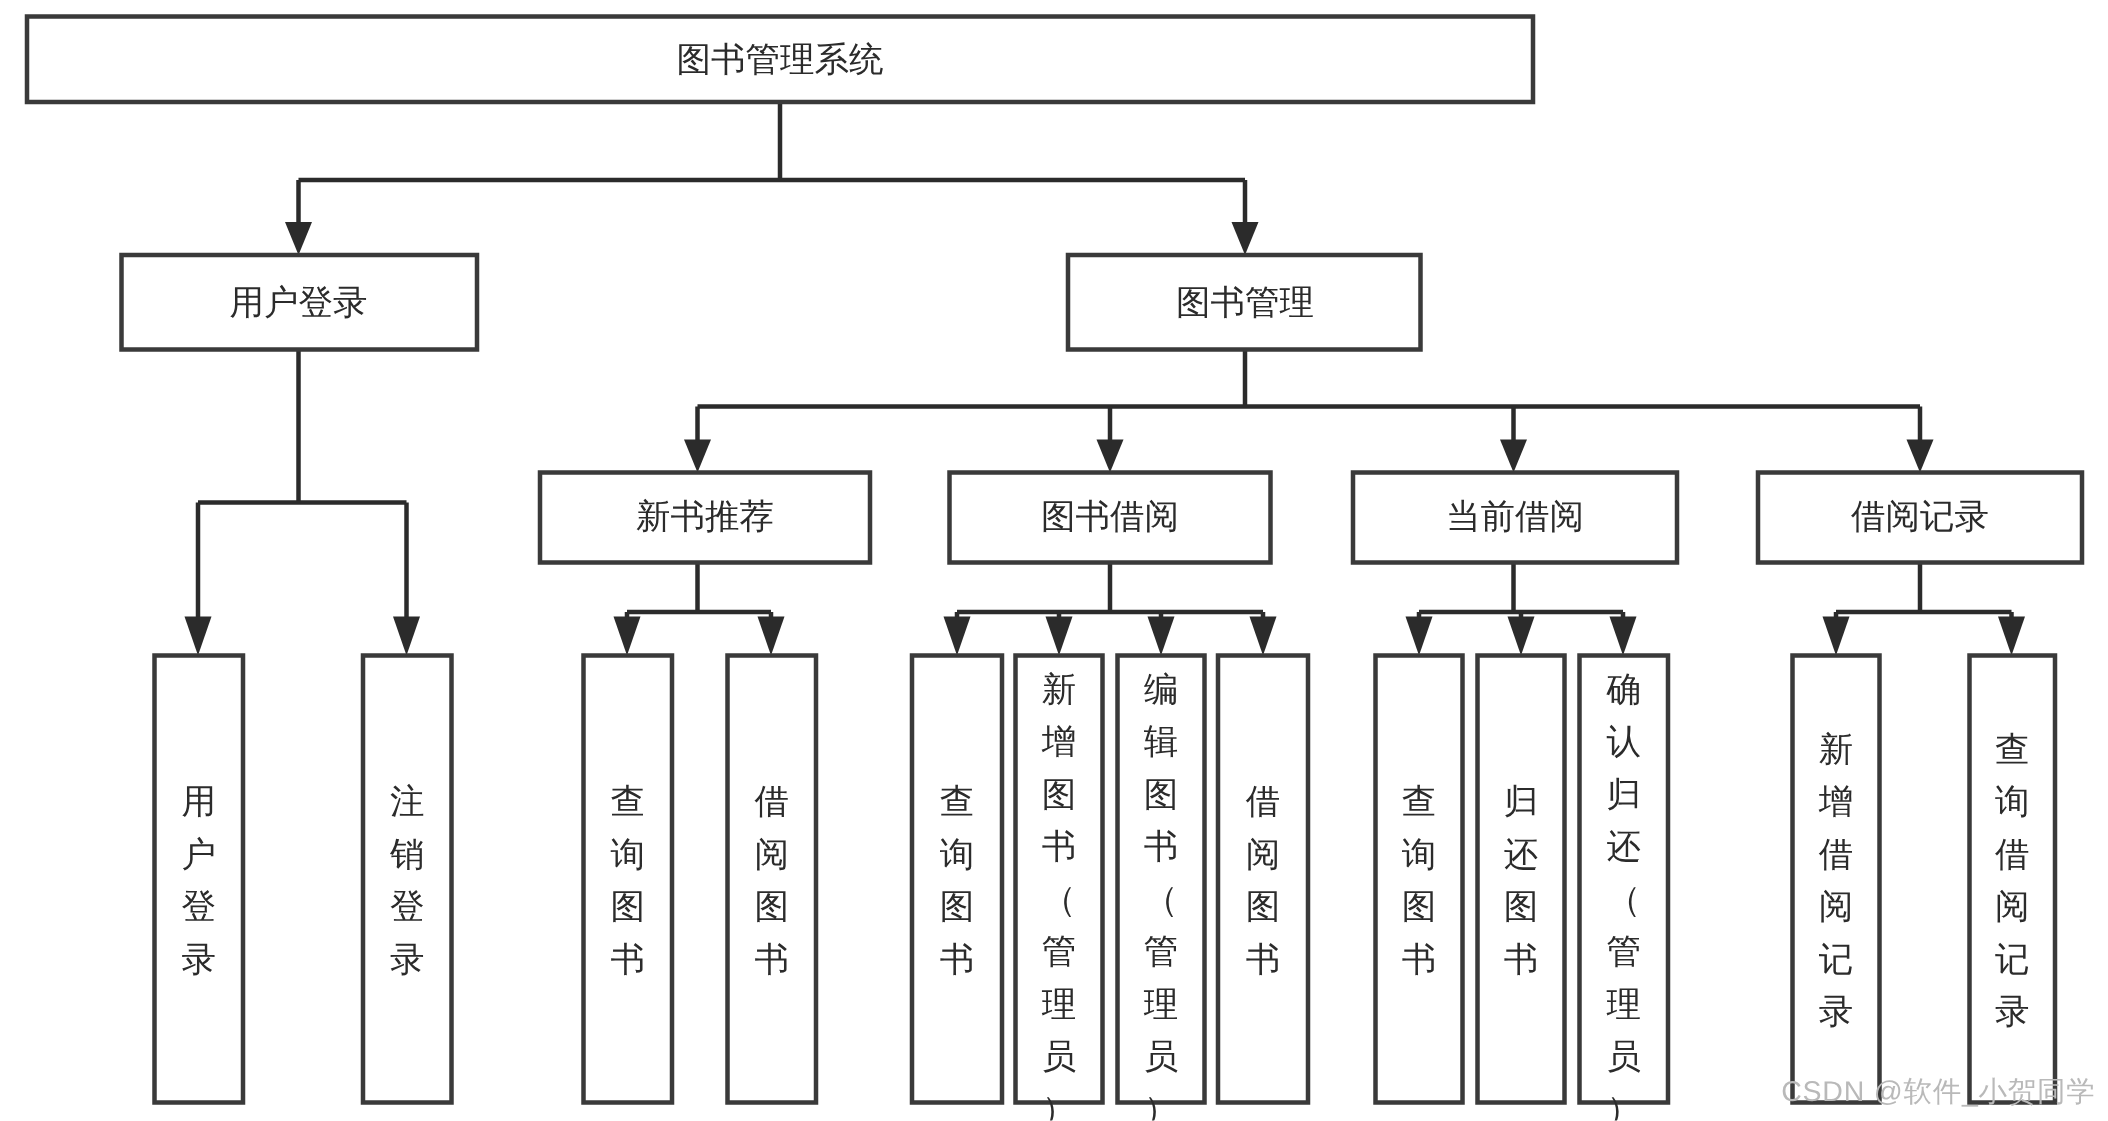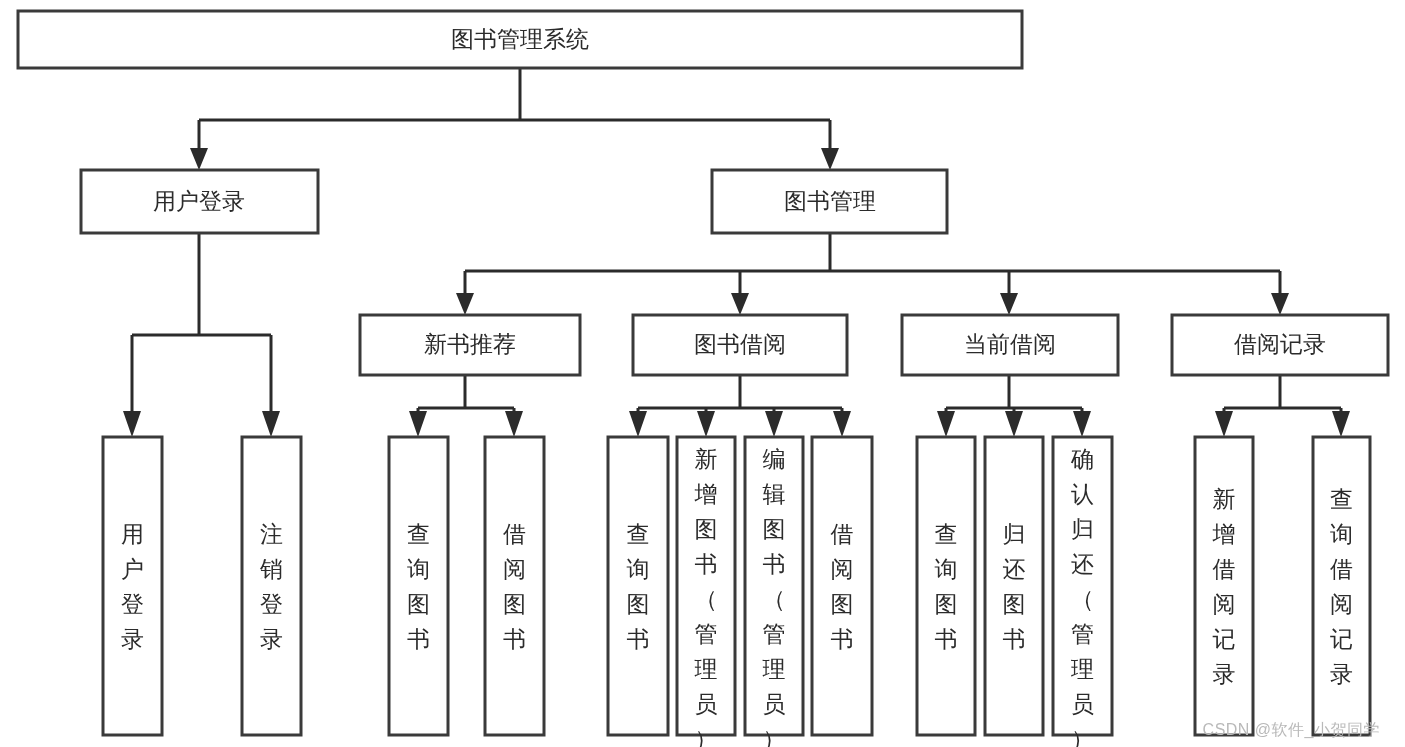--- a/index.html
+++ b/index.html
@@ -43,24 +43,24 @@
     stroke: #2b2b2b;
     stroke-width: 3;
     fill: none;
   }
   .arrow-head {
     fill: #2b2b2b;
     stroke: none;
   }
   .watermark {
     position: absolute;
-    right: 25px;
+    right: 8px;
     bottom: 6px;
     font-family: "Liberation Sans", "DejaVu Sans", sans-serif;
-    font-size: 16px;
+    font-size: 19px;
     color: #b9b9b9;
     white-space: nowrap;
     letter-spacing: 0.5px;
   }
 </style>
 </head>
 <body>
 
 <svg id="diagram" viewBox="0 0 1405 747">
 

